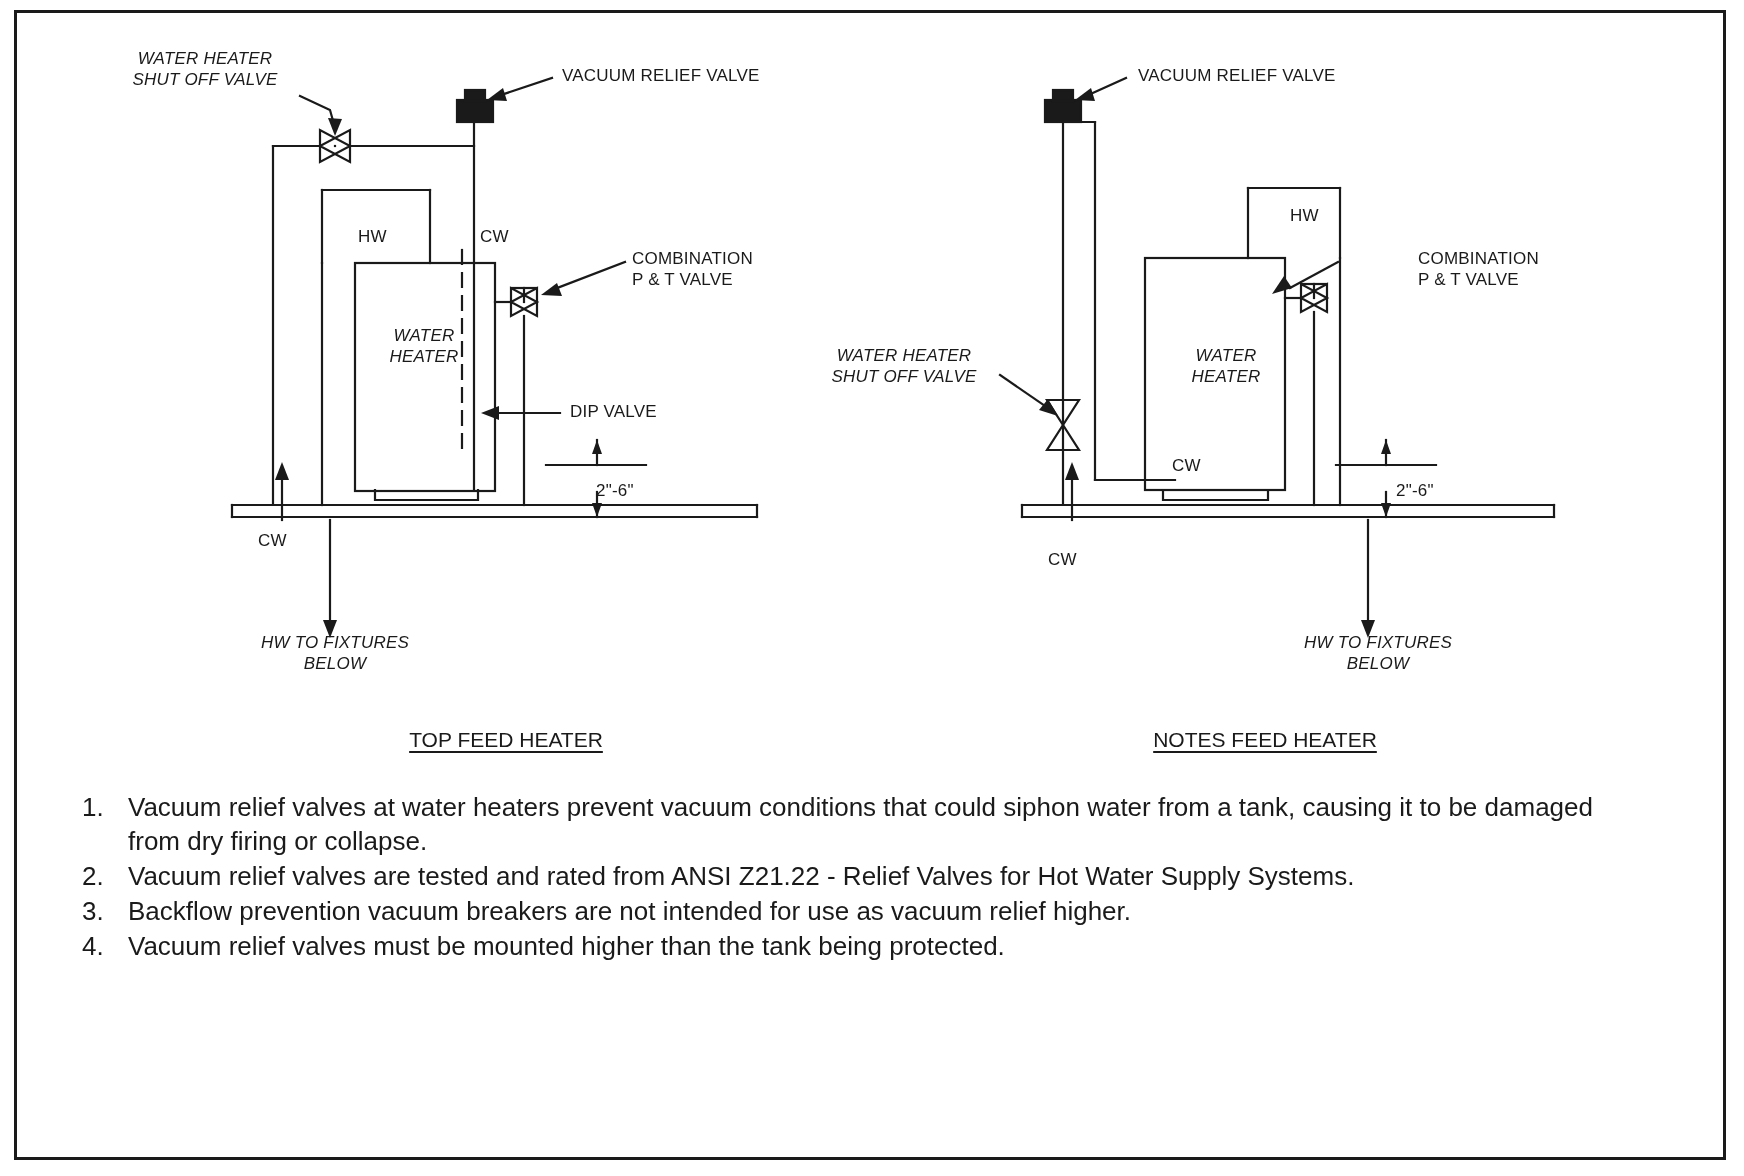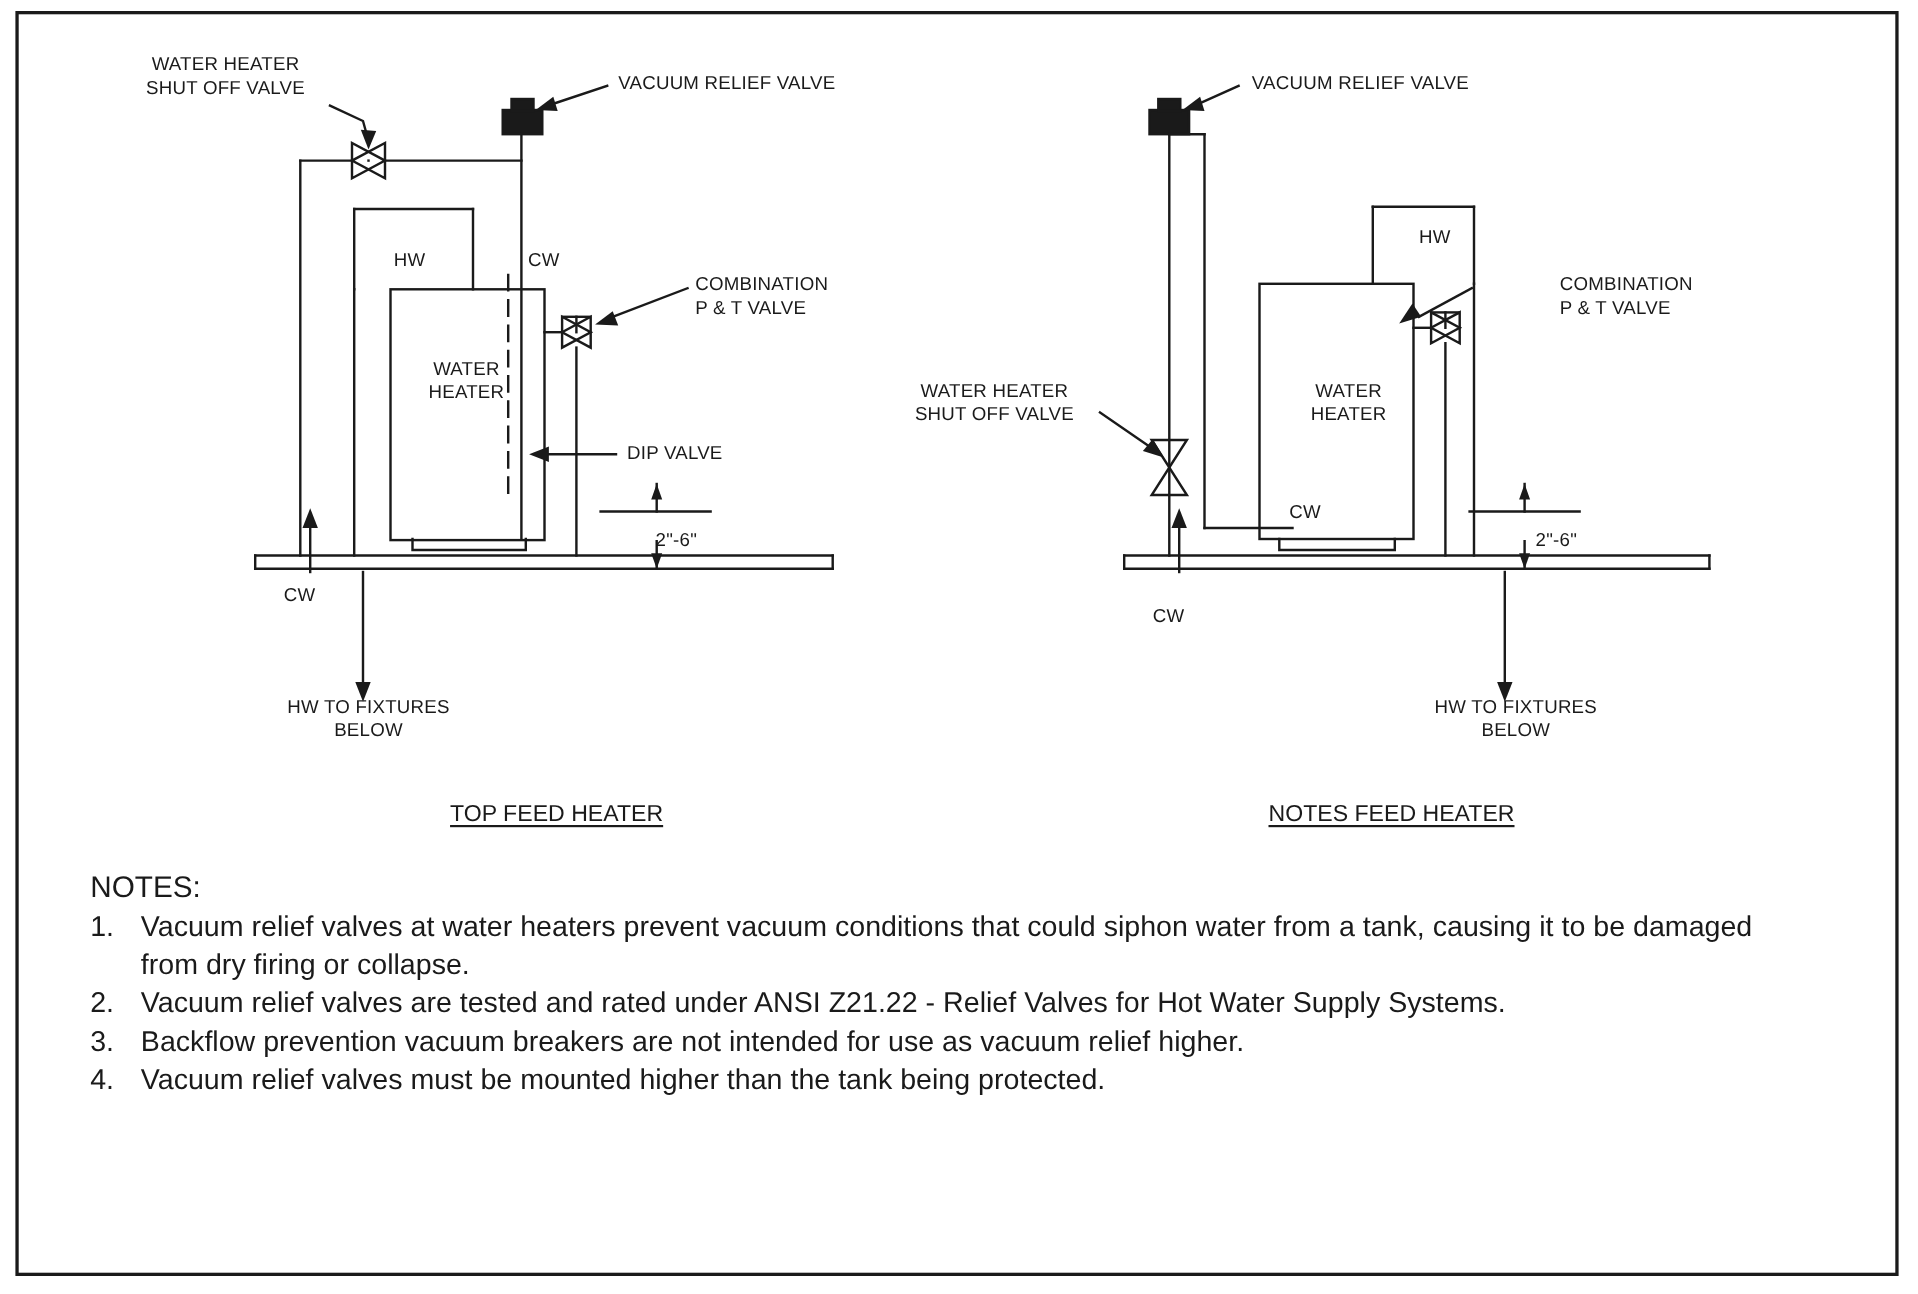--- a/index.html
+++ b/index.html
@@ -38,20 +38,21 @@
     position: absolute;
     font-size: 17px;
     line-height: 21px;
     letter-spacing: 0.2px;
     color: #1a1a1a;
     white-space: pre;
   }
   .lbl.center {
     text-align: center;
     transform: translateX(-50%);
+    font-style: italic;
   }
   .caption {
     position: absolute;
     font-size: 21px;
     line-height: 26px;
     text-align: center;
     transform: translateX(-50%);
     text-decoration: underline;
     text-underline-offset: 4px;
     white-space: pre;
@@ -240,29 +241,28 @@
   <div class="lbl" style="left:1172px; top:455px;">CW</div>
   <div class="lbl" style="left:1048px; top:549px;">CW</div>
   <div class="lbl" style="left:1396px; top:480px;">2"-6"</div>
   <div class="lbl center" style="left:1378px; top:632px; text-align:center;">HW TO FIXTURES
 BELOW</div>
 
   <div class="caption" style="left:506px; top:727px;">TOP FEED HEATER</div>
   <div class="caption" style="left:1265px; top:727px;">NOTES FEED HEATER</div>
 
   <div id="notes">
-    <div id="notes-title">NOTES:</div>
 
     <div class="note-row">
       <div class="note-num">1.</div>
       <div class="note-text">Vacuum relief valves at water heaters prevent vacuum conditions that could siphon water from a tank, causing it to be damaged from dry firing or collapse.</div>
     </div>
     <div class="note-row">
       <div class="note-num">2.</div>
-      <div class="note-text">Vacuum relief valves are tested and rated under ANSI Z21.22 - Relief Valves for Hot Water Supply Systems.</div>
+      <div class="note-text">Vacuum relief valves are tested and rated from ANSI Z21.22 - Relief Valves for Hot Water Supply Systems.</div>
     </div>
     <div class="note-row">
       <div class="note-num">3.</div>
       <div class="note-text">Backflow prevention vacuum breakers are not intended for use as vacuum relief higher.</div>
     </div>
     <div class="note-row">
       <div class="note-num">4.</div>
       <div class="note-text">Vacuum relief valves must be mounted higher than the tank being protected.</div>
     </div>
   </div>

